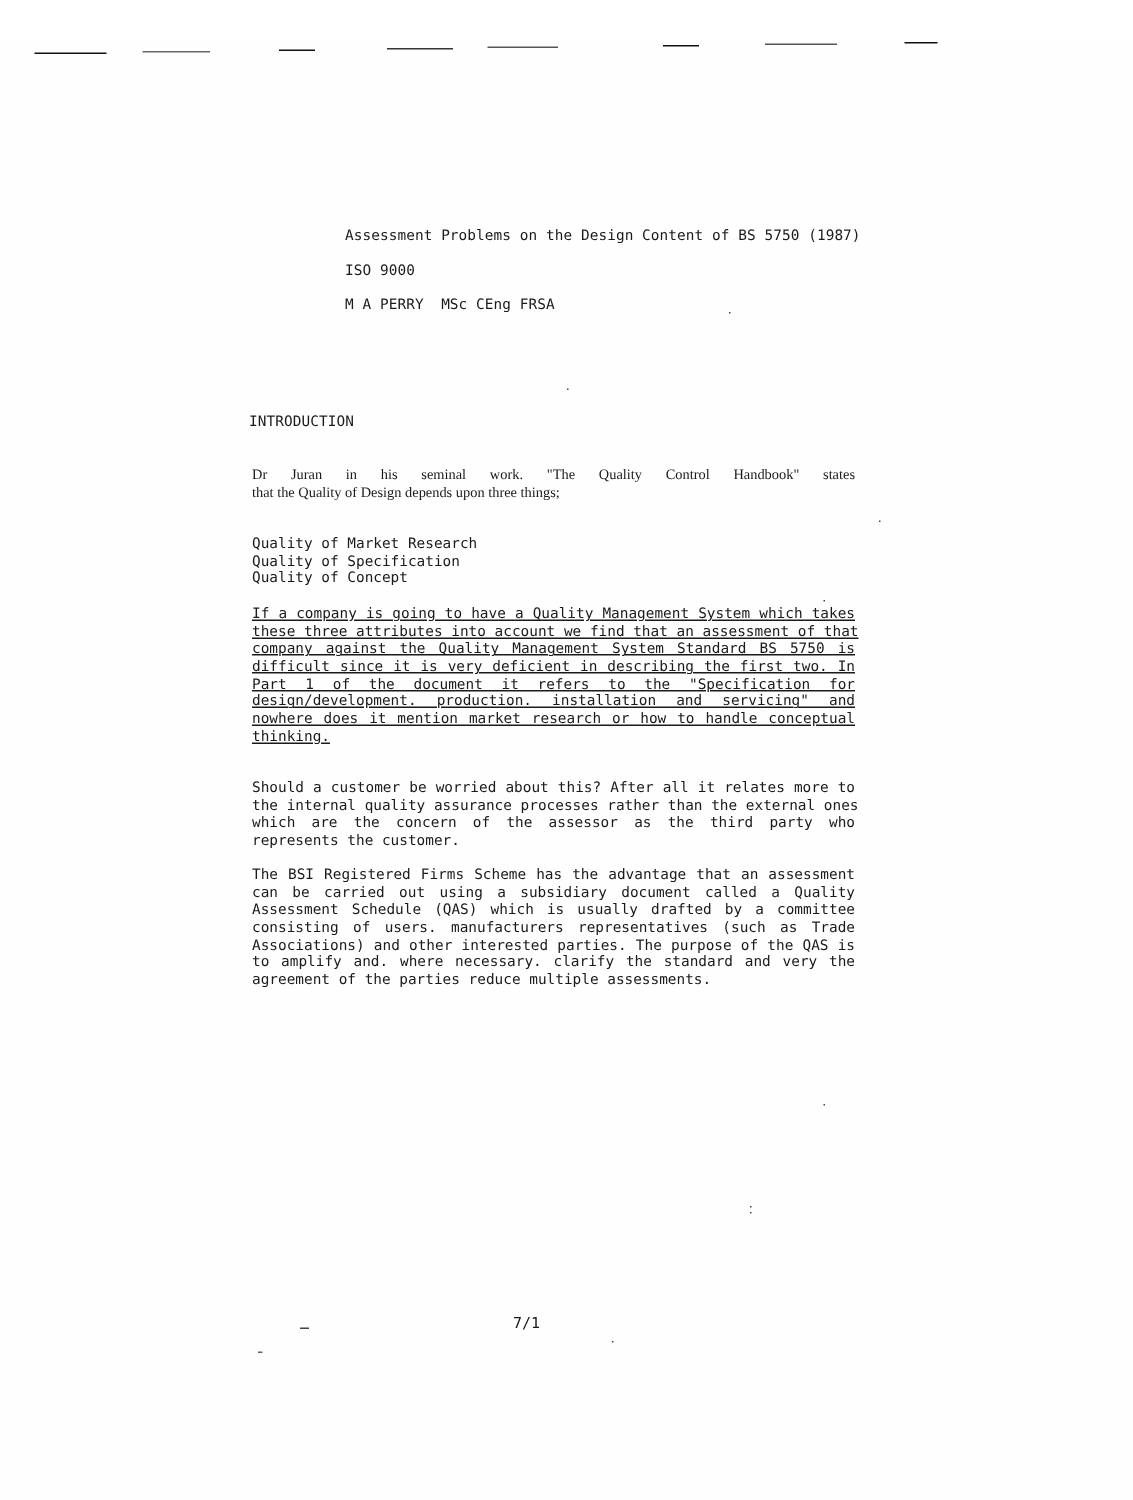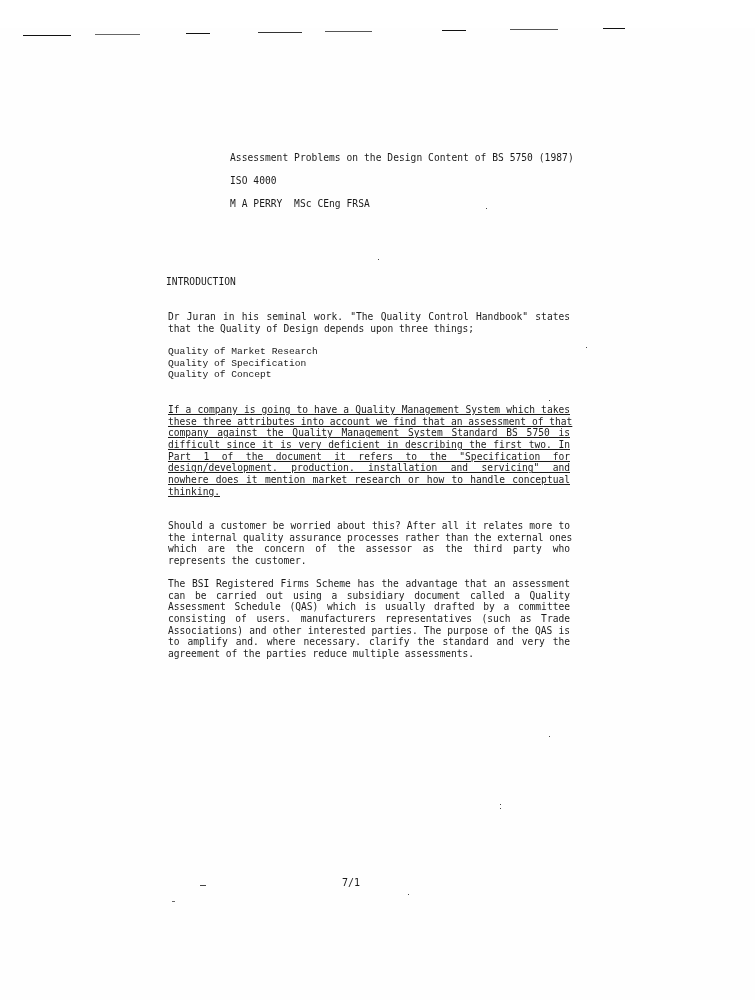--- a/index.html
+++ b/index.html
@@ -23,31 +23,31 @@
   <div class="scan-line" style="left:23px;top:7px;width:48px;background:#111;"></div>
   <div class="scan-line" style="left:95px;top:6px;width:45px;background:#666;"></div>
   <div class="scan-line" style="left:186px;top:5px;width:24px;background:#111;"></div>
   <div class="scan-line" style="left:258px;top:4px;width:44px;background:#333;"></div>
   <div class="scan-line" style="left:325px;top:3px;width:47px;background:#555;"></div>
   <div class="scan-line" style="left:442px;top:2px;width:24px;background:#111;"></div>
   <div class="scan-line" style="left:510px;top:1px;width:48px;background:#555;"></div>
   <div class="scan-line" style="left:603px;top:0px;width:22px;background:#111;"></div>
 
   <div class="t" style="left:230px;top:124px;">Assessment Problems on the Design Content of BS 5750 (1987)</div>
-  <div class="t" style="left:230px;top:147px;">ISO 4000</div>
+  <div class="t" style="left:230px;top:147px;">ISO 9000</div>
   <div class="t" style="left:230px;top:170px;">M A PERRY  MSc CEng FRSA</div>
 
   <div class="t" style="left:166px;top:248px;">INTRODUCTION</div>
 
-  <div class="para" style="top:283px;">
+  <div class="para" style="top:283px;font-family:Liberation Serif, serif;">
     <span class="ln">Dr  Juran in his seminal work.  "The Quality Control Handbook"  states</span>
     <span class="ln last">that the Quality of Design depends upon three things;</span>
   </div>
 
-  <div class="para list" style="top:318px;font-family:Liberation Mono, monospace;">
+  <div class="para list" style="top:329px;">
     <span class="ln">Quality of Market Research</span>
     <span class="ln">Quality of Specification</span>
     <span class="ln">Quality of Concept</span>
   </div>
 
   <div class="para" style="top:376px;text-decoration:underline;">
     <span class="ln">If  a company is going to have a Quality Management System which takes</span>
     <span class="ln">these three attributes into account we find that an assessment of that</span>
     <span class="ln">company  against  the Quality Management System Standard  BS  5750  is</span>
     <span class="ln">difficult  since it is very deficient in describing the first two.  In</span>

